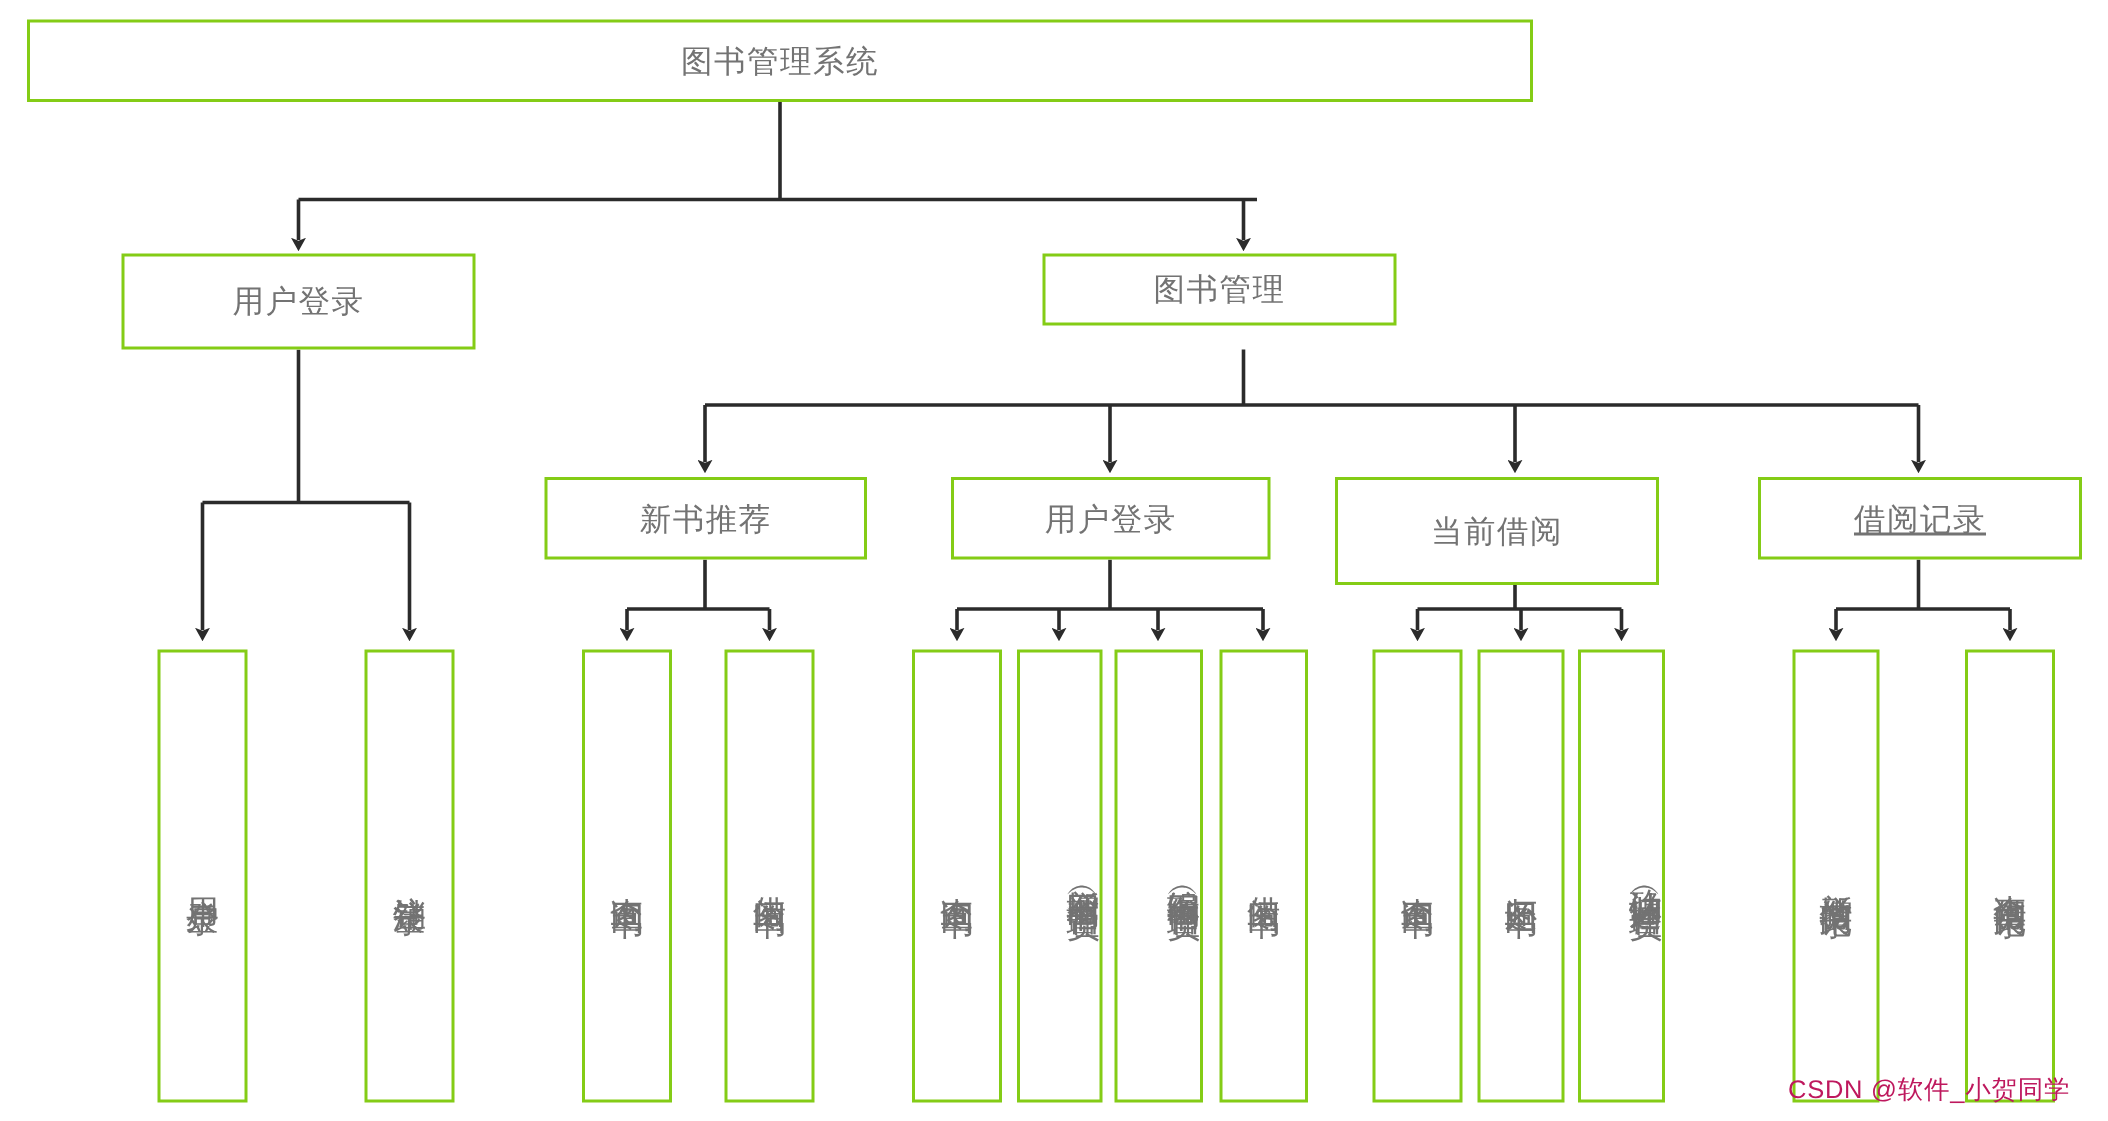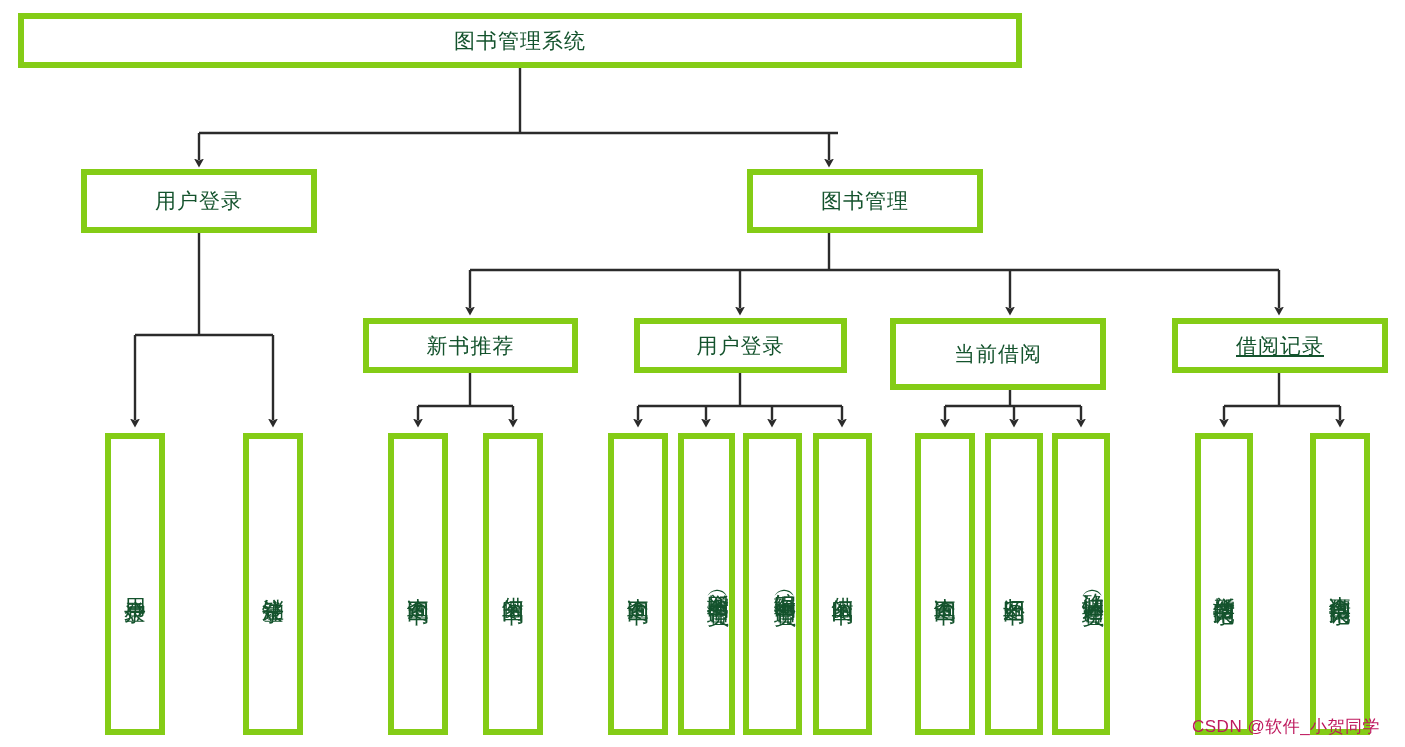--- a/index.html
+++ b/index.html
@@ -21,26 +21,26 @@
     position: absolute;
     left: 0;
     top: 0;
     width: 1405px;
     height: 747px;
     pointer-events: none;
   }
   .node {
     position: absolute;
     box-sizing: border-box;
-    border: 6px solid #84cc16;
+    border: 2px solid #84cc16;
     background: #ffffff;
     display: flex;
     align-items: center;
     justify-content: center;
-    color: #14532d;
+    color: #737373;
     text-align: center;
   }
   .node.h {
     font-size: 21px;
     letter-spacing: 1px;
   }
   .node.v {
     writing-mode: vertical-rl;
     text-orientation: upright;
     font-size: 22px;
@@ -124,21 +124,21 @@
   </svg>
 
   <div class="node h" style="left:18px; top:13px; width:1004px; height:55px;">
     <span class="node-label">图书管理系统</span>
   </div>
 
   <div class="node h" style="left:81px; top:169px; width:236px; height:64px;">
     <span class="node-label">用户登录</span>
   </div>
 
-  <div class="node h" style="left:747px; top:169px; width:236px; height:64px;">
+  <div class="node h" style="left:695px; top:169px; width:236px; height:48px;">
     <span class="node-label">图书管理</span>
   </div>
 
   <div class="node h" style="left:363px; top:318px; width:215px; height:55px;">
     <span class="node-label">新书推荐</span>
   </div>
 
   <div class="node h" style="left:634px; top:318px; width:213px; height:55px;">
     <span class="node-label">用户登录</span>
   </div>

